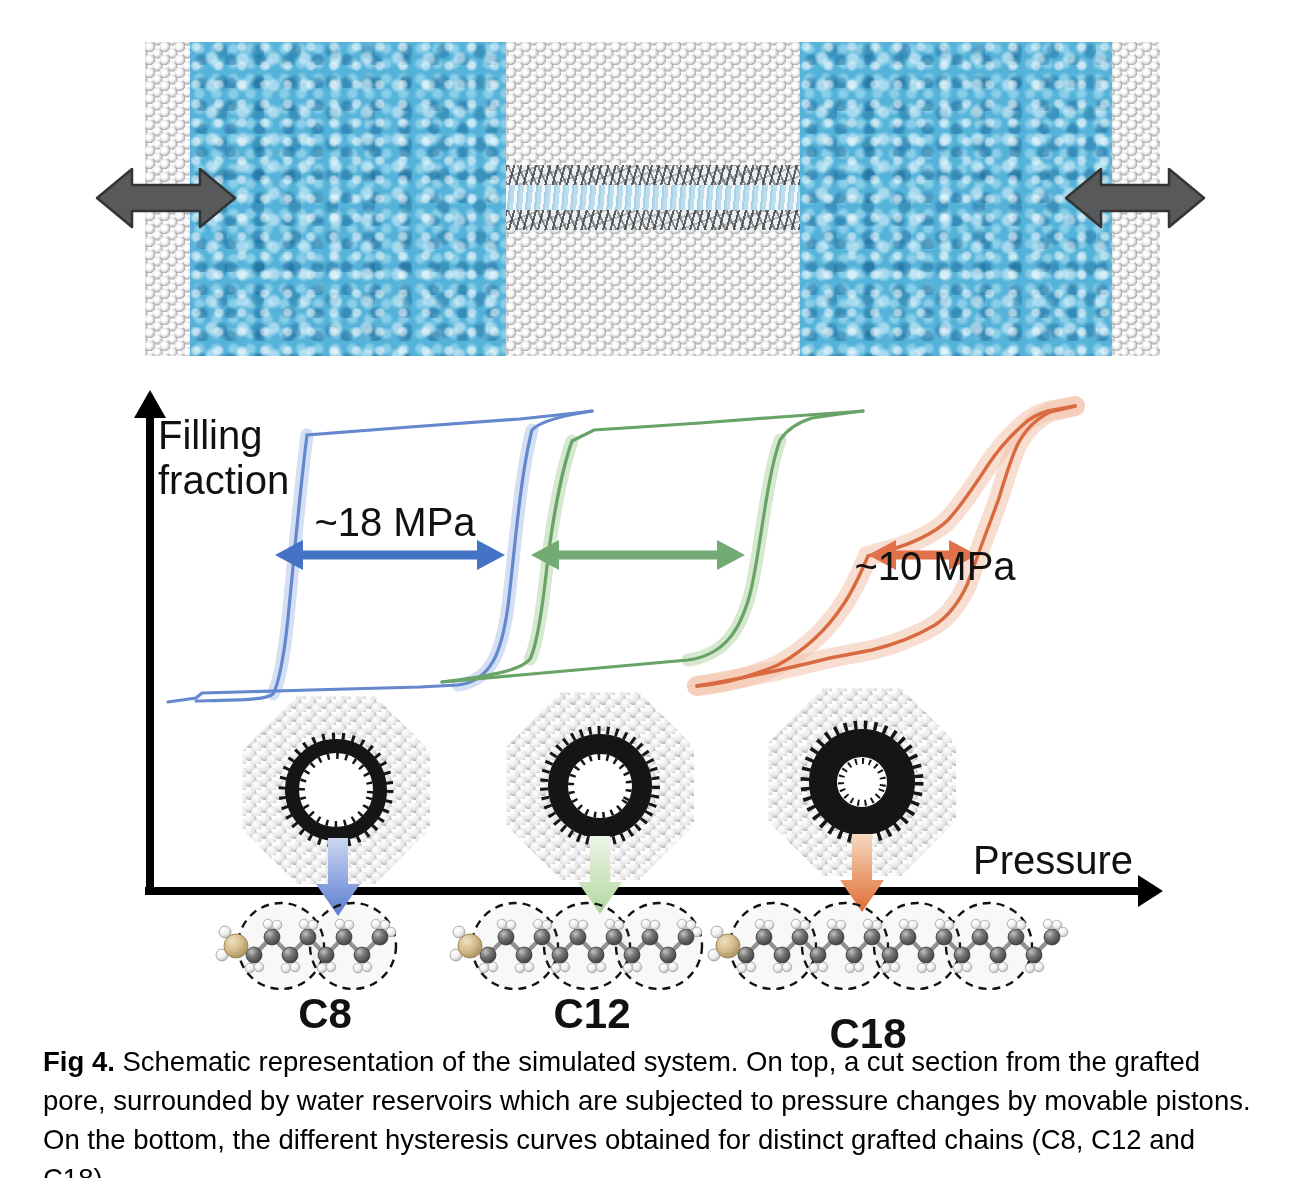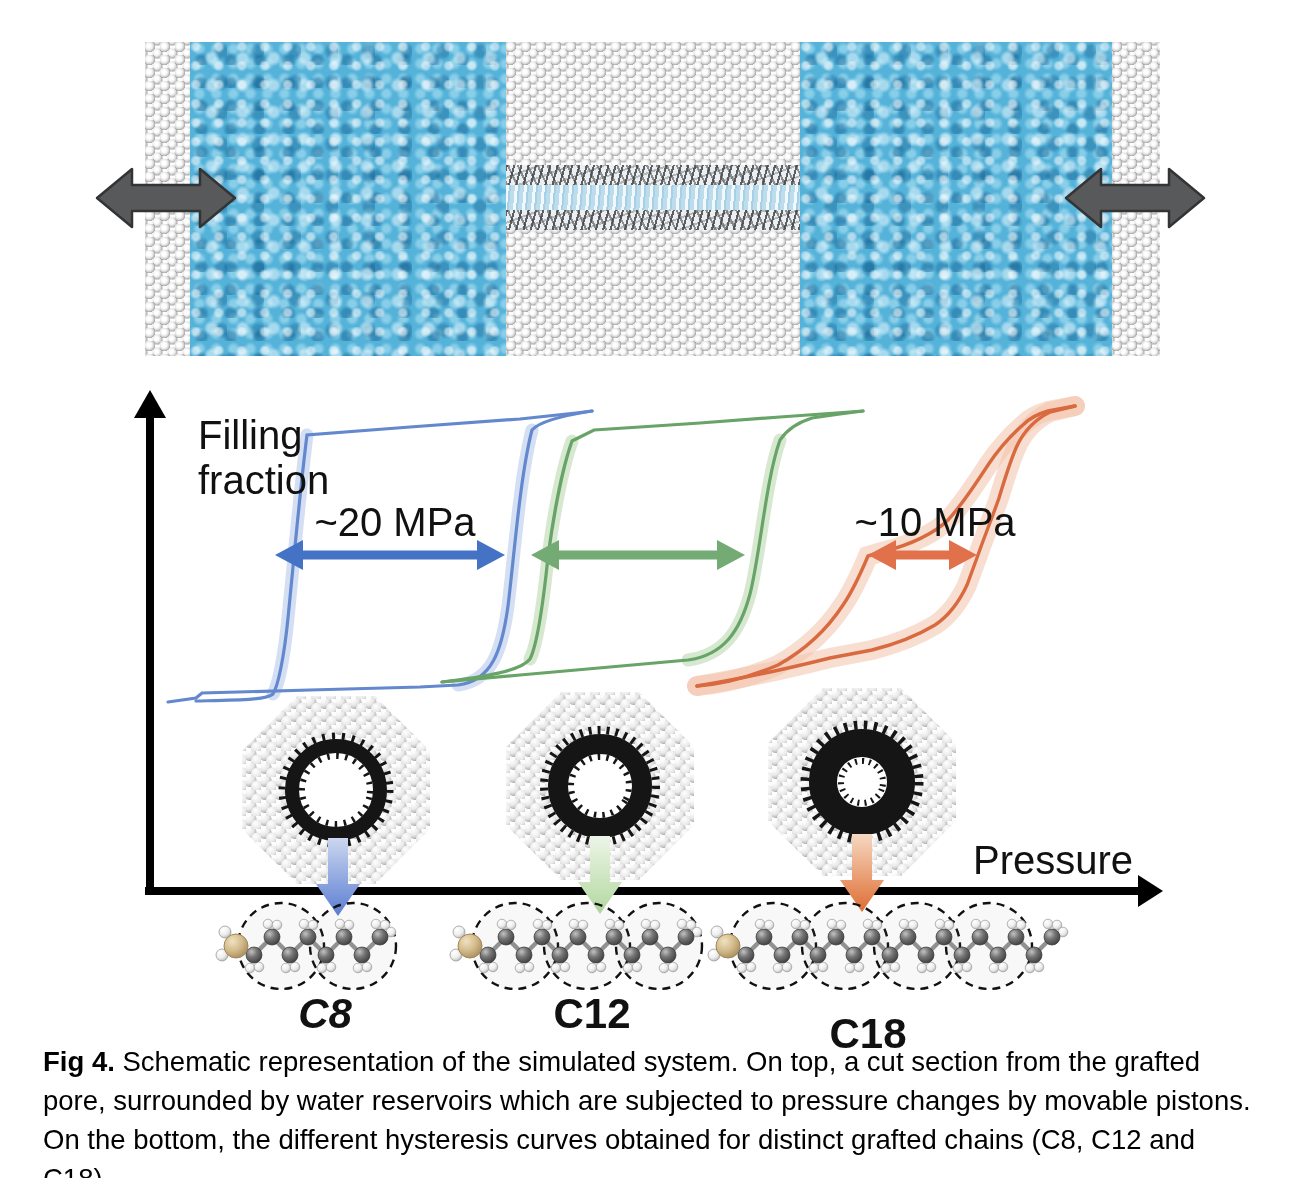--- a/index.html
+++ b/index.html
@@ -360,25 +360,25 @@
           <circle cx="980" cy="937" r="8" fill="url(#cG)" stroke="#333" stroke-width="0.7"></circle>
           <circle cx="998" cy="955" r="8" fill="url(#cG)" stroke="#333" stroke-width="0.7"></circle>
           <circle cx="1016" cy="937" r="8" fill="url(#cG)" stroke="#333" stroke-width="0.7"></circle>
           <circle cx="1034" cy="955" r="8" fill="url(#cG)" stroke="#333" stroke-width="0.7"></circle>
           <circle cx="1052" cy="937" r="8" fill="url(#cG)" stroke="#333" stroke-width="0.7"></circle>
           <circle cx="728" cy="946" r="12" fill="url(#siG)" stroke="#a08756" stroke-width="1"></circle>
         </g>
       </g>
   </svg>
 
-  <div class="axis-label" style="left:158px;top:413px;width:215px;margin-left:40px;">Filling fraction</div>
+  <div class="axis-label" style="left:158px;top:413px;width:215px;">Filling fraction</div>
   <div class="axis-label" style="left:973px;top:838px;">Pressure</div>
 
-  <div class="mpa-label" style="left:395px;">~20 MPa</div>
-  <div class="mpa-label" style="left:935px;">~10 MPa</div>
-
-  <div class="mol-label" style="left:325px;font-style:italic;">C8</div>
+  <div class="mpa-label" style="left:395px;">~18 MPa</div>
+  <div class="mpa-label" style="left:935px;margin-top:44px;">~10 MPa</div>
+
+  <div class="mol-label" style="left:325px;">C8</div>
   <div class="mol-label" style="left:592px;text-align:right;">C12</div>
   <div class="mol-label" style="left:868px;margin-top:20px;">C18</div>
 
   <p class="caption"><b>Fig 4.</b>&nbsp;<span>Schematic representation of the simulated system. On top, a cut section from the grafted pore, surrounded by water reservoirs which are subjected to pressure changes by movable pistons. On the bottom, the different hysteresis curves obtained for distinct grafted chains (C8, C12 and C18).</span></p>
 
 </div>
 
 </body></html>

